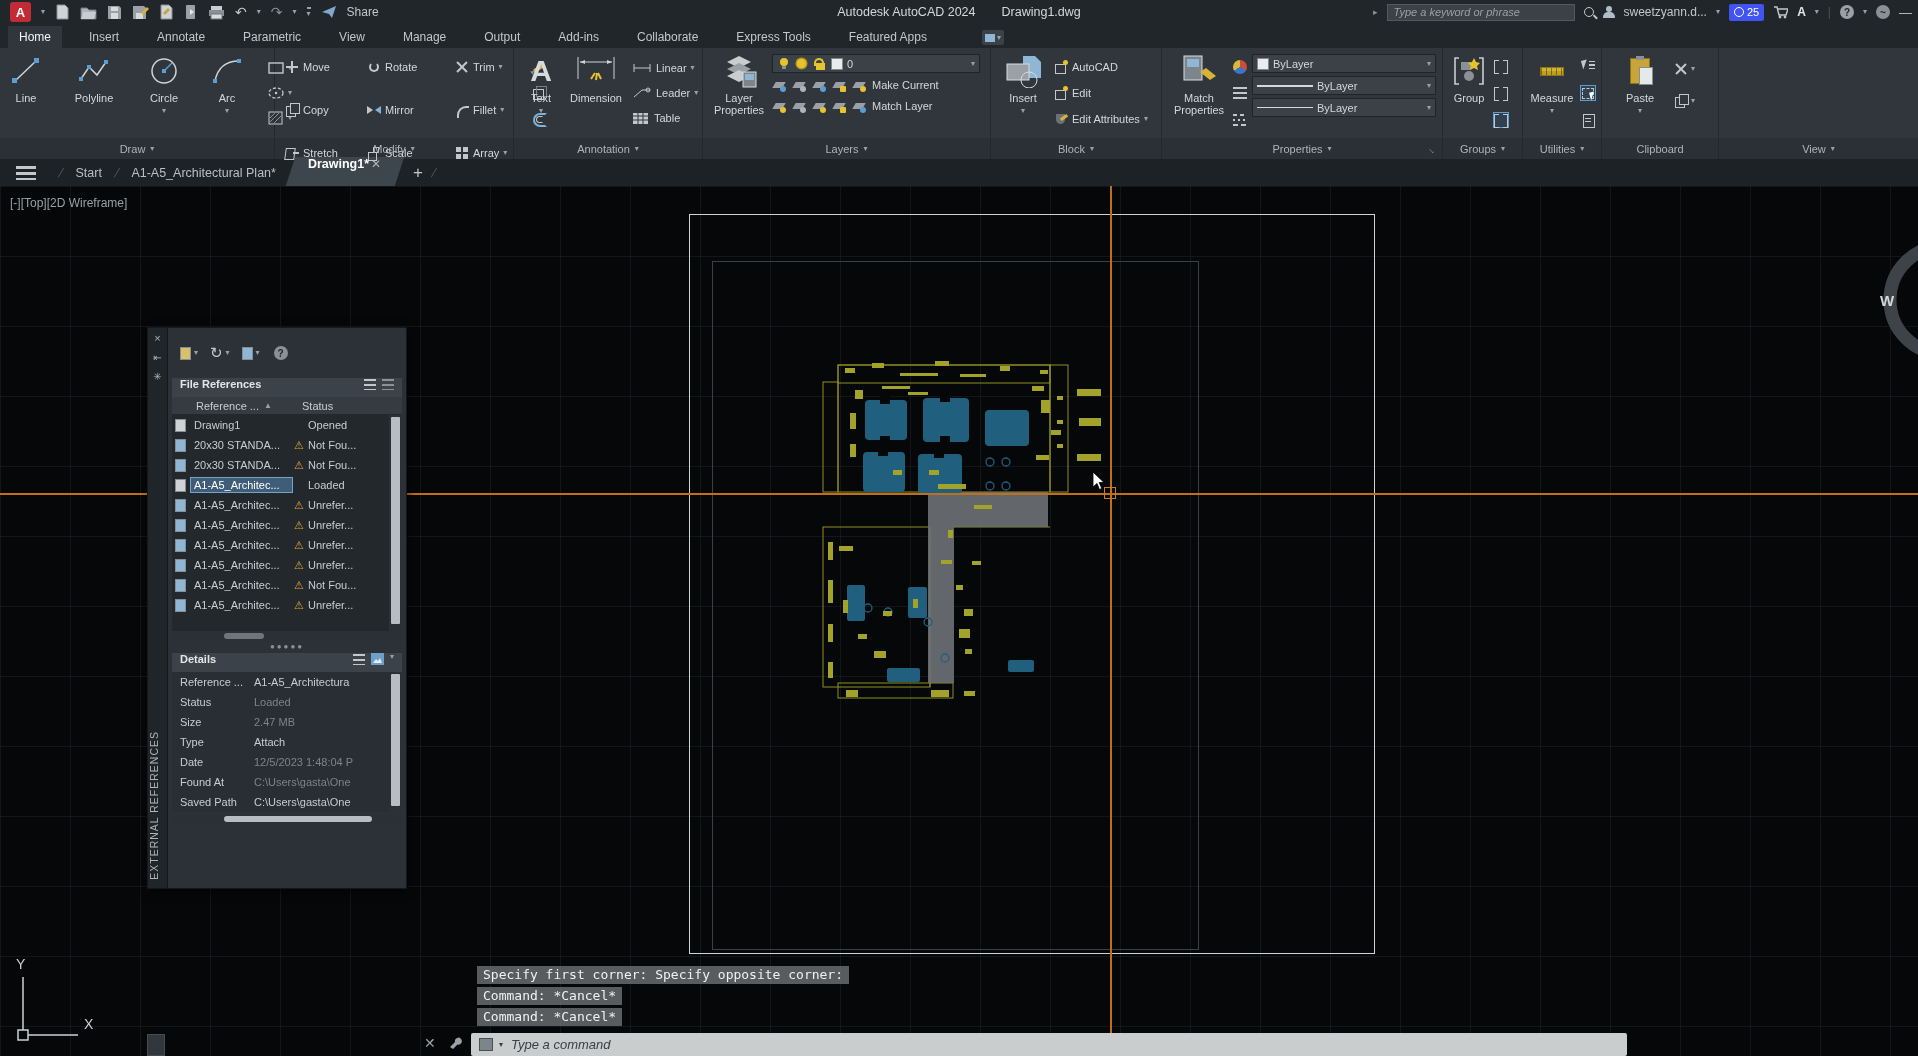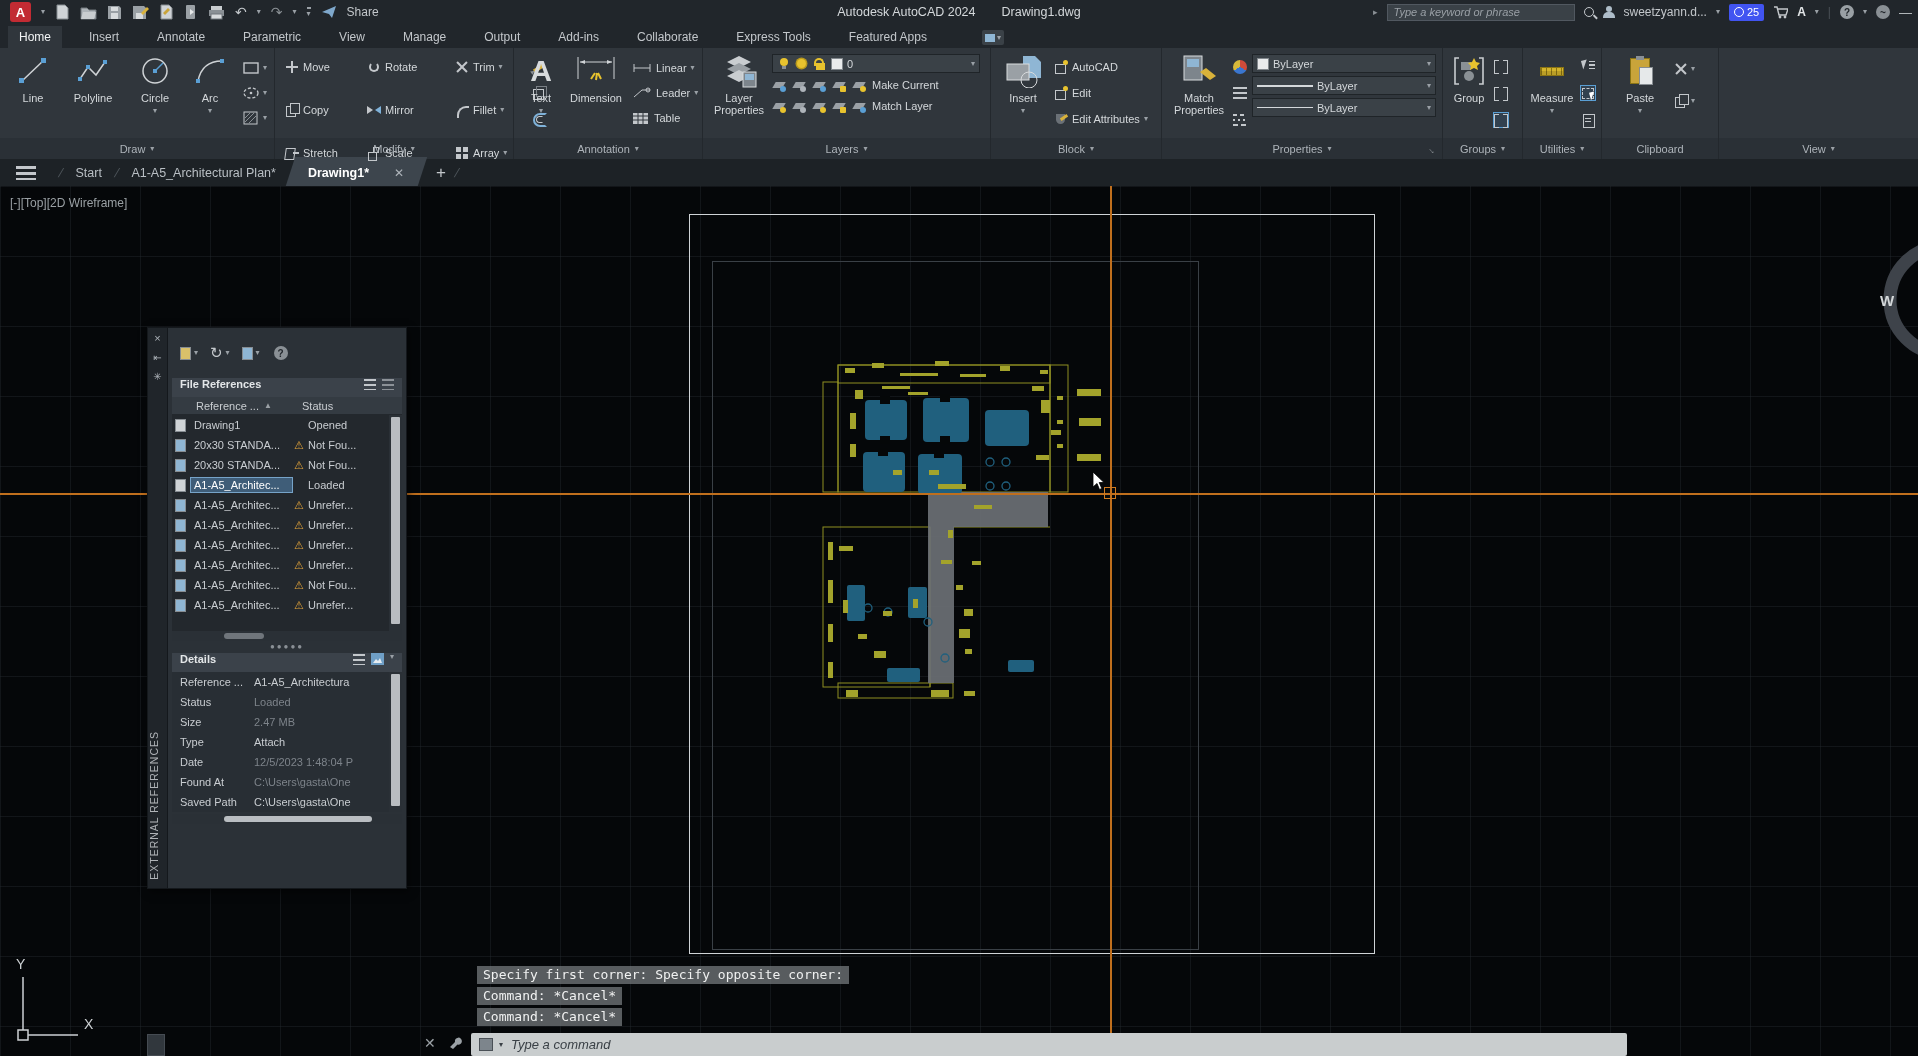--- a/index.html
+++ b/index.html
@@ -106,21 +106,21 @@
   .sh-clip{width:20px;height:26px;background:#c9a43a;border:1px solid #8a7414;position:relative;}
   .sh-clip::before{content:"";position:absolute;left:5px;top:-3px;width:8px;height:4px;background:#8a9095;}
   .sh-clip::after{content:"";position:absolute;right:-4px;bottom:-2px;width:12px;height:16px;background:#e6e9ea;border:1px solid #878d92;}
   .glyph{font-size:14px;color:#c3c7cb;line-height:14px;}
 
   
   .ftabs{position:absolute;top:159px;left:0;width:100%;height:27px;background:#1d2226;display:flex;align-items:center;color:#b9bfc4;font-size:12.5px;}
   .burger{width:20px;height:14px;margin:0 14px 0 16px;background:repeating-linear-gradient(#c3c7cb 0 2.5px,transparent 2.5px 6px);}
   .fsep{color:#4e555b;margin:0 9px;transform:skewX(-18deg);}
   .ftab{padding:0 4px;}
-  .ftab-active{position:relative;height:32px;display:flex;align-items:center;gap:25px;padding:0 18px;margin-left:10px;color:#fff;font-weight:bold;}
+  .ftab-active{position:relative;height:32px;display:flex;align-items:flex-start;gap:2px;padding:0 18px;margin-left:10px;color:#fff;font-weight:bold;}
   .ftab-active::before{content:"";position:absolute;inset:0;background:#3d454d;transform:skewX(-18deg);z-index:0;}
   .ftab-active>*{position:relative;z-index:1;}
   .closex{color:#aeb4ba;font-weight:normal;font-size:12px;}
   .plusbtn{margin-left:14px;font-size:17px;color:#c3c7cb;}
 
   
   .canvas{position:absolute;top:186px;left:0;width:1918px;height:870px;background:#050709;overflow:hidden;
     background-image:linear-gradient(rgba(40,46,50,.38) 1px,transparent 1px),linear-gradient(90deg,rgba(40,46,50,.38) 1px,transparent 1px);
     background-size:70px 70px;}
   .vplabel{position:absolute;left:10px;top:10px;color:#9aa0a4;font-size:12px;}
@@ -264,21 +264,21 @@
     <span class="rtab">Featured Apps</span>
     <span class="ribtoggle">
         <i></i>
         <b class="cr"></b>
       </span>
   </div>
 
   <div class="ribbon">
 
     <div class="panel" style="left:0;width:275px;">
-      <div class="pbody" style="padding-left:12px;gap:12px;">
+      <div class="pbody" style="padding-left:5px;gap:20px;">
         <div class="bigbtn" style="width:42px;">
           <span class="ic">
               <svg width="32" height="32">
                 <line x1="5" y1="26" x2="26" y2="6" stroke="#cfd3d6" stroke-width="1.5"></line>
                 <rect x="2" y="23" width="5" height="5" fill="#5a9fd4"></rect>
                 <rect x="24" y="3" width="5" height="5" fill="#5a9fd4"></rect>
               </svg>
             </span>
           <span class="lb">Line</span>
         </div>

